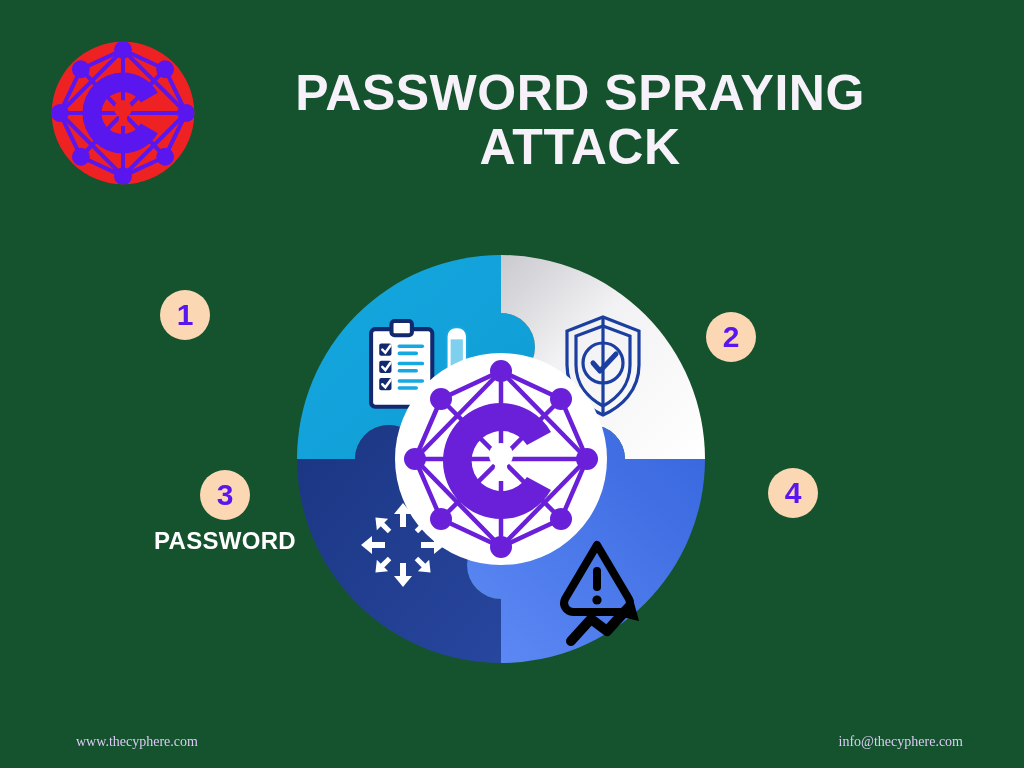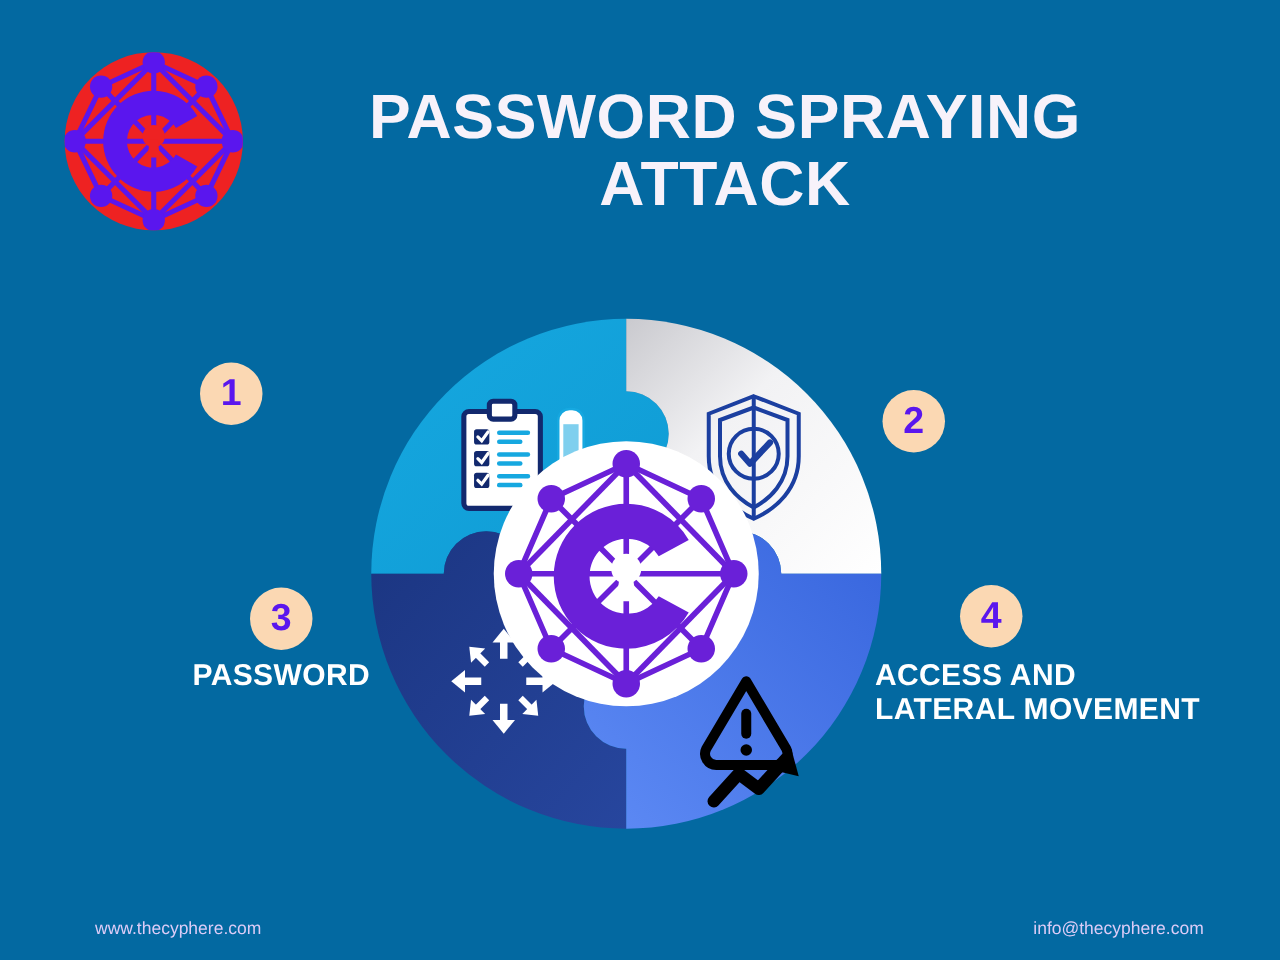--- a/index.html
+++ b/index.html
@@ -4,21 +4,21 @@
 <style>
   * { margin:0; padding:0; box-sizing:border-box; }
   html, body {
     width:1024px; height:768px;
     font-family:"Liberation Sans", sans-serif;
     overflow:hidden;
   }
   #poster {
     position:relative;
     width:1024px; height:768px;
-    background:#0369a1;
+    background:#14532d;
   }
 
   
   #brand-logo {
     position:absolute; left:42px; top:32px;
     width:162px; height:162px;
   }
   #poster-title {
     position:absolute; left:240px; top:66px;
     width:680px;
@@ -64,20 +64,21 @@
   #step-3 { left:90px; top:470px; width:270px; text-align:center; }
   #step-3 .step-badge { margin:0 auto 8px; }
   #step-4 { left:700px; top:468px; width:320px; text-align:left; }
   #step-4 .step-badge { margin:0 0 10px 68px; }
 
   
   .footer-text {
     position:absolute; bottom:18px;
     color:#DCCCF7;
     font-size:14px;
+    font-family:Liberation Serif, serif;
   }
   #footer-website { left:76px; }
   #footer-email   { right:61px; }
 </style>
 </head>
 <body>
 
 <div id="poster">
 
   <div id="brand-logo">
@@ -299,20 +300,18 @@
     <div class="step-badge">2</div>
   </div>
 
   <div class="step" id="step-3">
     <div class="step-badge">3</div>
     <div class="step-label">PASSWORD</div>
   </div>
 
   <div class="step" id="step-4">
     <div class="step-badge">4</div>
-    <div class="step-label">ACCESS AND
-LATERAL MOVEMENT</div>
   </div>
 
   <div class="footer-text" id="footer-website">www.thecyphere.com</div>
   <div class="footer-text" id="footer-email">info@thecyphere.com</div>
 
 </div>
 
 </body></html>

